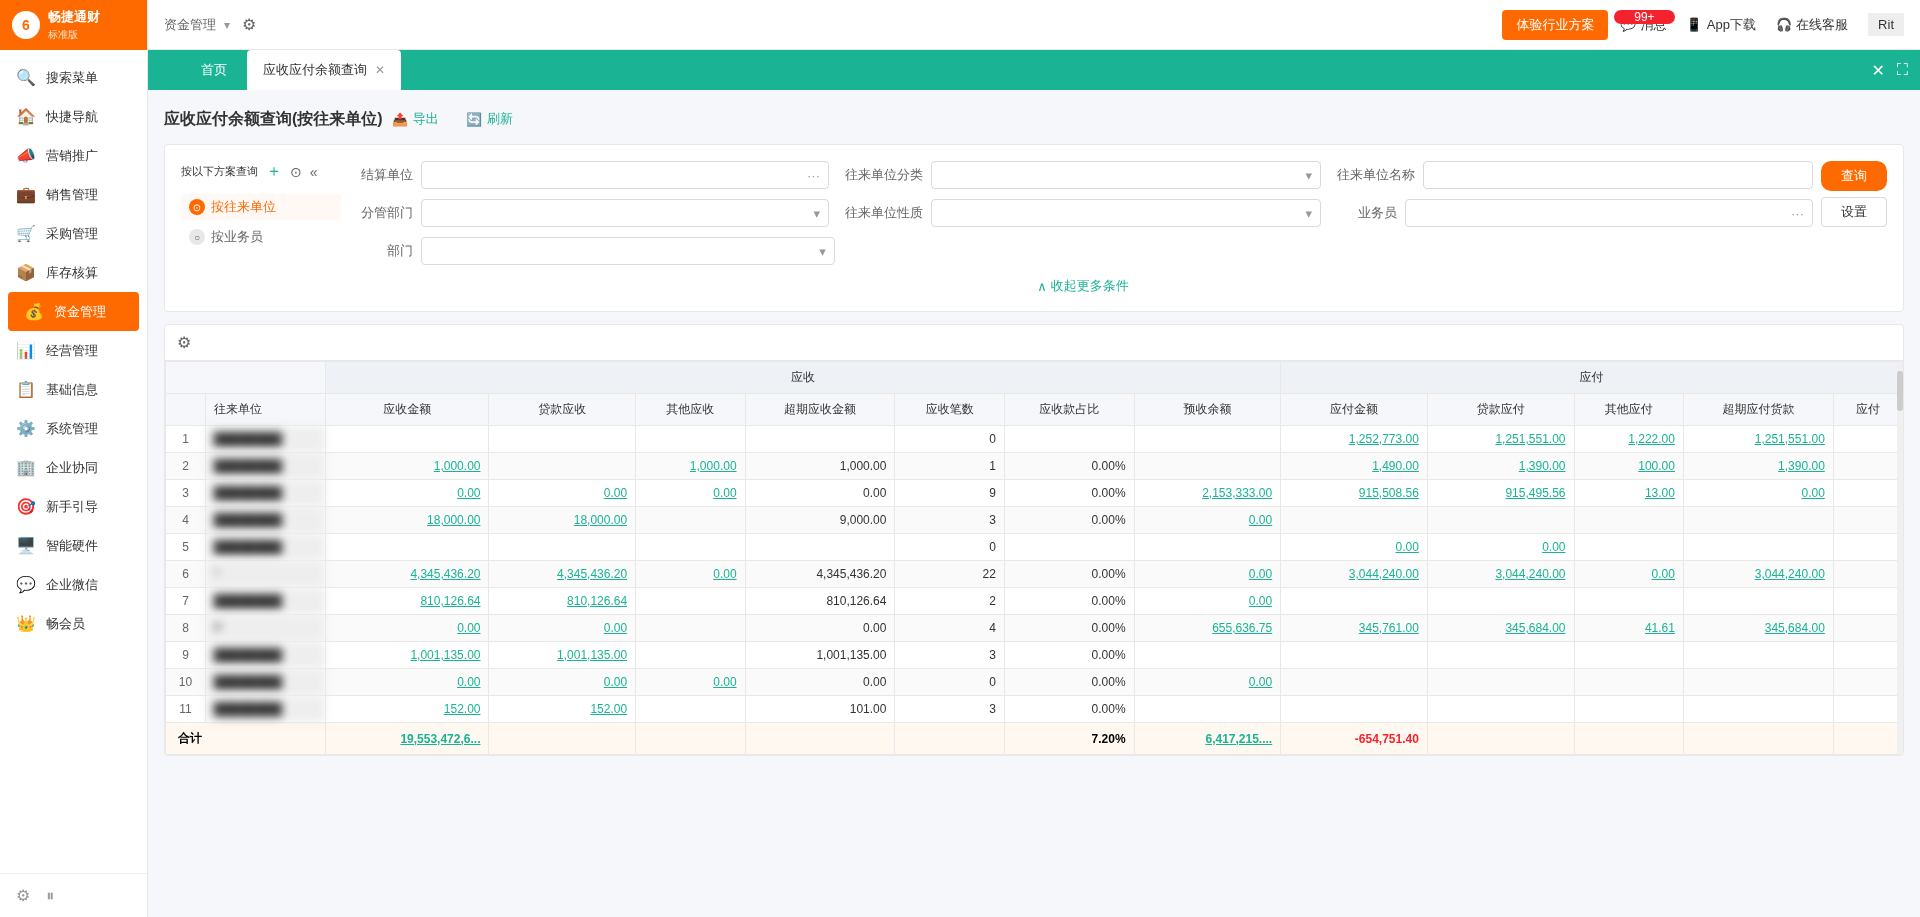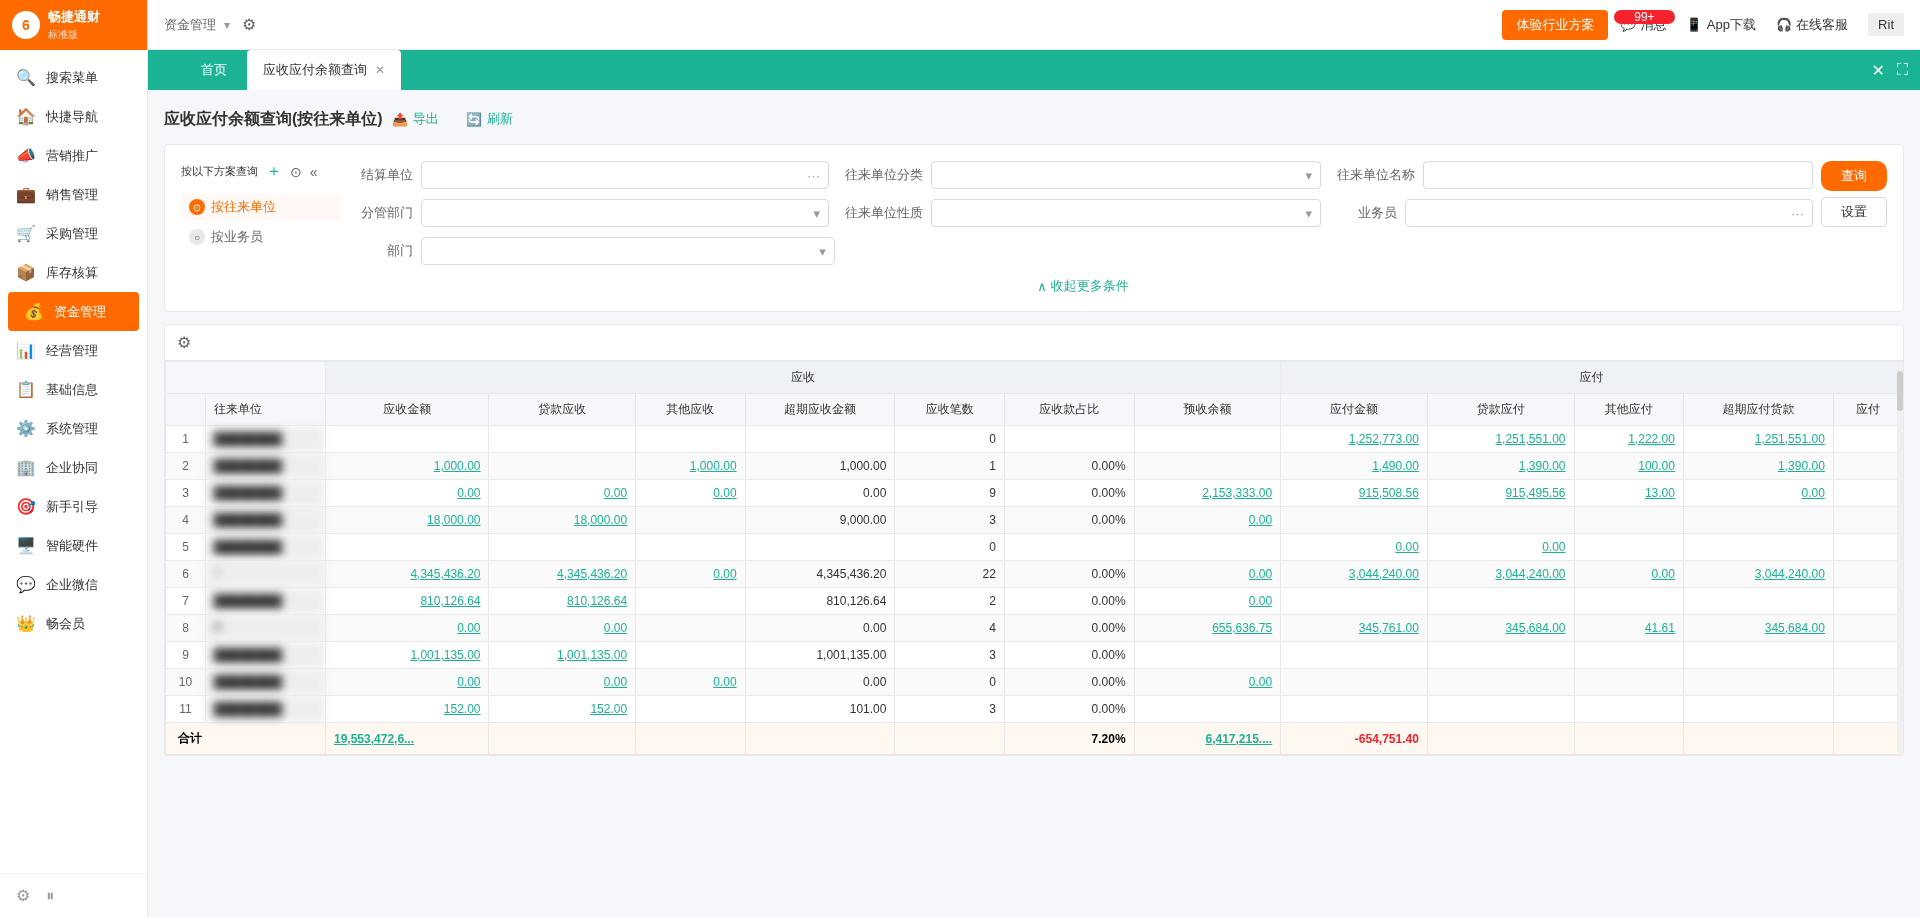--- a/index.html
+++ b/index.html
@@ -172,21 +172,21 @@
     }
     tbody tr td:first-child { text-align: center; color: #666; }
     tbody tr td:nth-child(2) { text-align: left; }
     tbody tr:nth-child(even) { background: #fafafa; }
     .cell-link { color: #1ab394; cursor: pointer; text-decoration: underline; }
     .tfoot-row td {
       background: #fff8f0; font-weight: bold; border: 1px solid #e8e8e8;
       padding: 7px 8px; text-align: right;
     }
     .tfoot-row td:first-child { text-align: left; padding-left: 12px; }
-    .tfoot-row td:nth-child(2) { text-align: left; }
+    .tfoot-row td:nth-child(2) { text-align: right; }
     .negative { color: #f5222d; }
 
     .scrollbar-track {
       width: 6px; background: #f0f0f0; border-radius: 3px;
       position: absolute; right: 0; top: 0; bottom: 0;
     }
     .scrollbar-thumb {
       width: 6px; height: 40px; background: #ccc; border-radius: 3px;
       position: absolute; top: 10px;
     }

